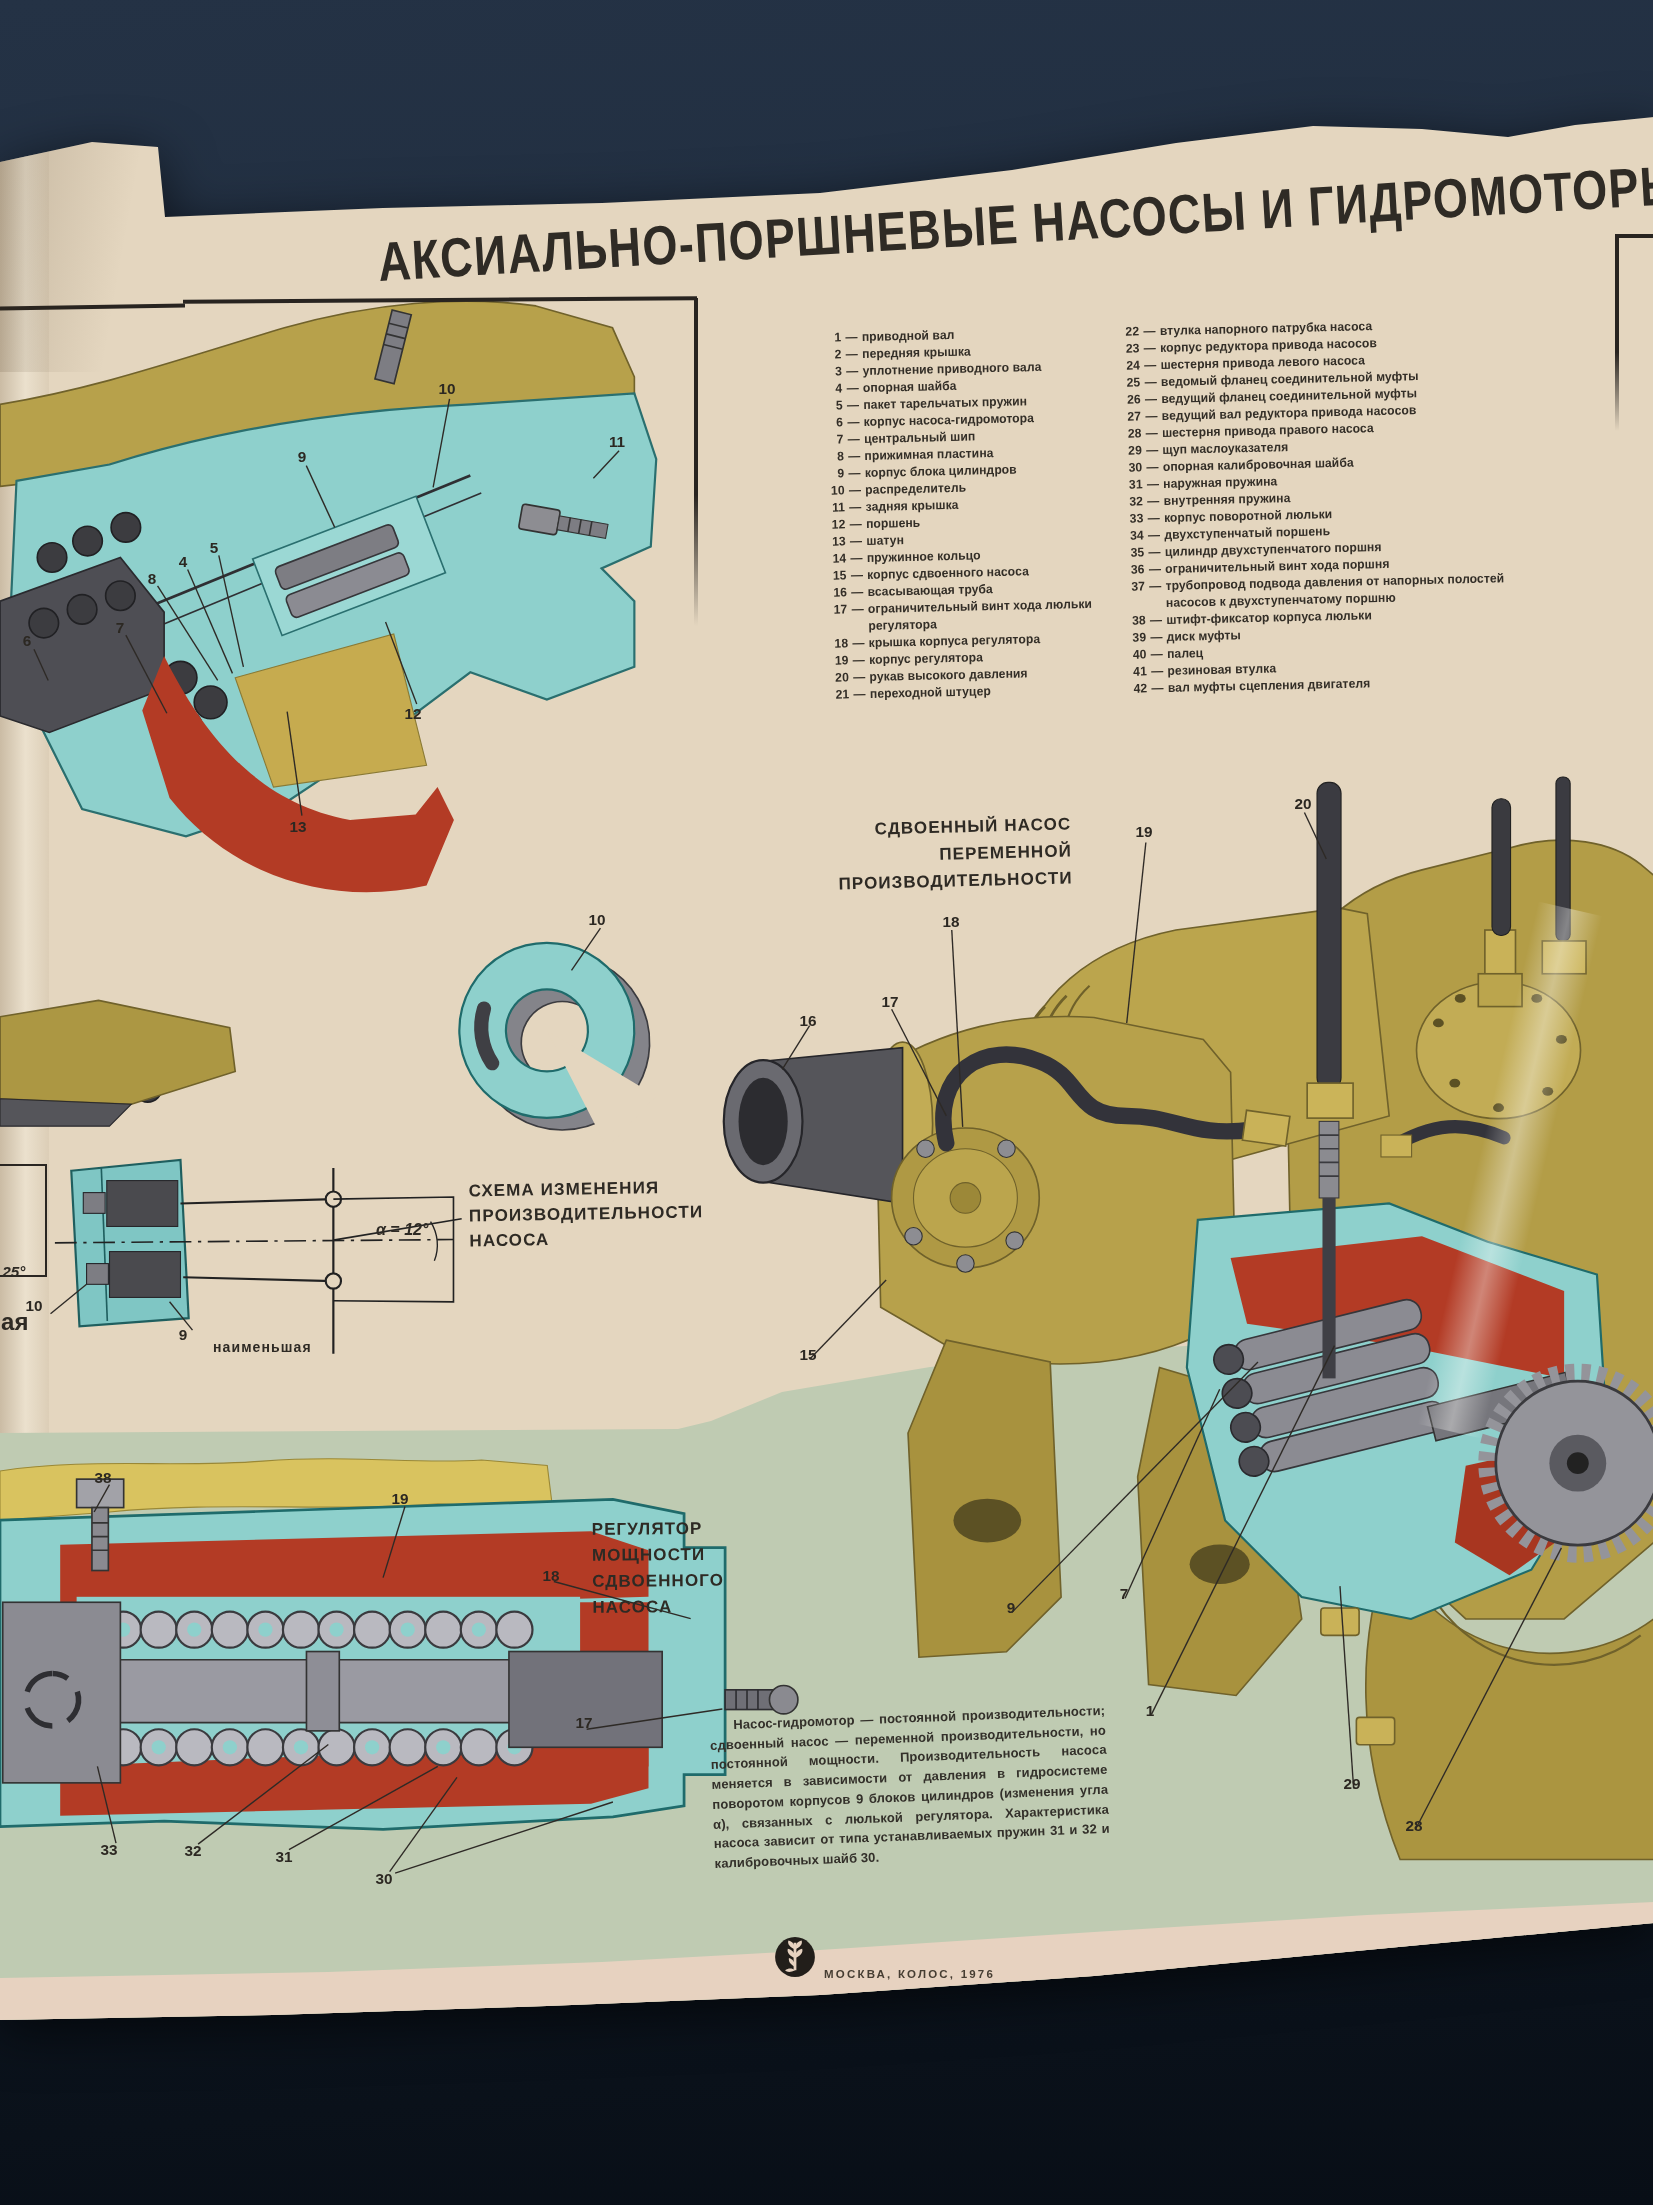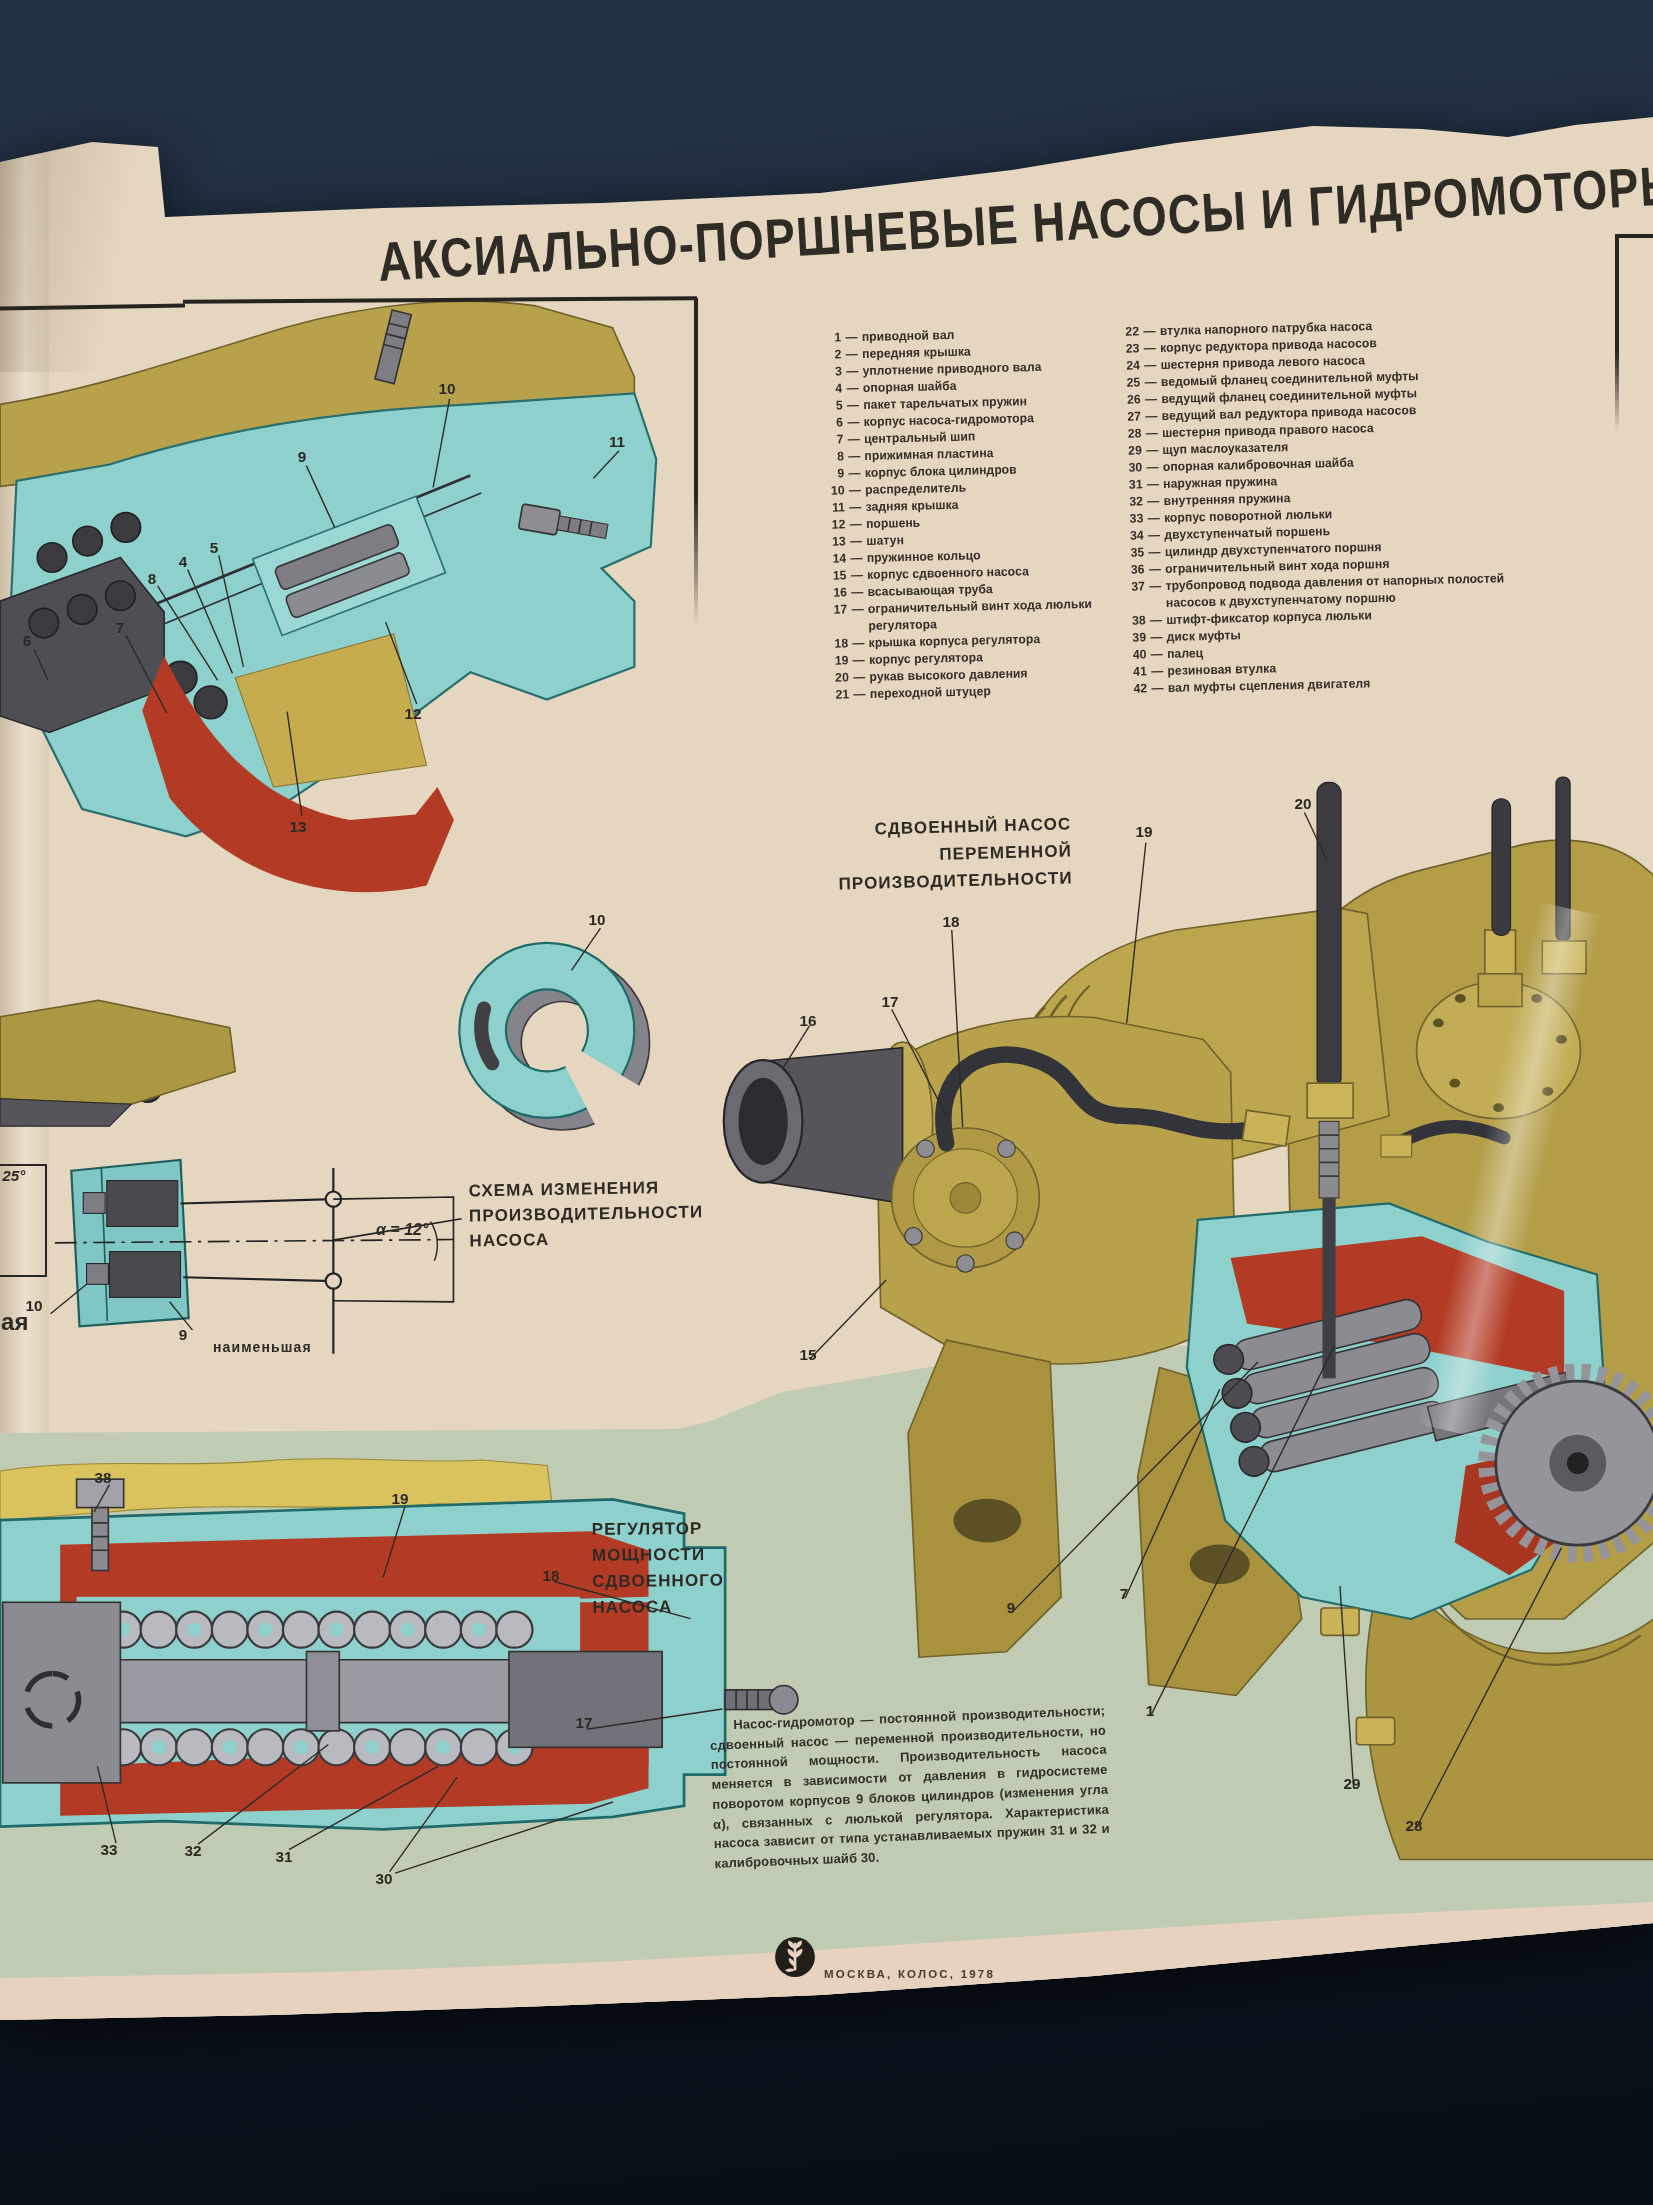--- a/index.html
+++ b/index.html
@@ -606,35 +606,35 @@
 
   <div>РЕГУЛЯТОР</div>
         <div>МОЩНОСТИ</div>
         <div>СДВОЕННОГО</div>
         <div>НАСОСА</div>
       </div>
 
   <div class="small-label" style="left:213px;top:1339px;font-size:14px;letter-spacing:1.1px;">наименьшая</div>
   <div class="small-label" style="left:1.1px;top:1308px;font-size:24px;">ая</div>
   <div class="small-label" style="left:376px;top:1221px;font-size:16px;font-style:italic;">α = 12°</div>
-  <div class="small-label" style="left:2.2px;top:1167px;font-size:15.3px;font-style:italic;">25°</div>
+  <div class="small-label" style="left:2.2px;top:1263px;font-size:15.3px;font-style:italic;">25°</div>
 
   <div class="abs" id="paragraph">Насос-гидромотор — постоянной производительности; сдвоенный насос — переменной производительности, но постоянной мощности. Производительность насоса меняется в зависимости от давления в гидросистеме поворотом корпусов 9 блоков цилиндров (изменения угла α), связанных с люлькой регулятора. Характеристика насоса зависит от типа устанавливаемых пружин 31 и 32 и калибровочных шайб 30.</div>
 
   <svg style="left:774px;top:1936px" width="42" height="42" viewBox="0 0 76 76">
     <circle cx="38" cy="38" r="36" fill="#221e1a"></circle>
     <path d="M38,12 L38,62" stroke="#e7d2c0" stroke-width="5"></path>
     <path d="M38,24 C28,20 24,14 26,8 C34,10 38,16 38,24 Z" fill="#e7d2c0"></path>
     <path d="M38,24 C48,20 52,14 50,8 C42,10 38,16 38,24 Z" fill="#e7d2c0"></path>
     <path d="M38,40 C28,36 23,30 25,23 C34,25 38,31 38,40 Z" fill="#e7d2c0"></path>
     <path d="M38,40 C48,36 53,30 51,23 C42,25 38,31 38,40 Z" fill="#e7d2c0"></path>
     <path d="M38,56 C30,52 26,47 27,40 C34,42 38,48 38,56 Z" fill="#e7d2c0"></path>
     <path d="M38,62 C30,66 24,66 20,62 C26,58 33,58 38,62 Z" fill="#e7d2c0"></path>
   </svg>
-  <div class="abs" id="imprint">МОСКВА, КОЛОС, 1978</div>
+  <div class="abs" id="imprint">МОСКВА, КОЛОС, 1976</div>
 
   <div>
 
   <span class="callout" style="left: 447px; top: 389px;">10</span>
         <span class="callout" style="left: 302px; top: 457px;">9</span>
         <span class="callout" style="left: 617px; top: 442px;">11</span>
         <span class="callout" style="left: 214px; top: 548px;">5</span>
         <span class="callout" style="left: 183px; top: 562px;">4</span>
         <span class="callout" style="left: 152px; top: 579px;">8</span>
         <span class="callout" style="left: 120px; top: 628px;">7</span>

